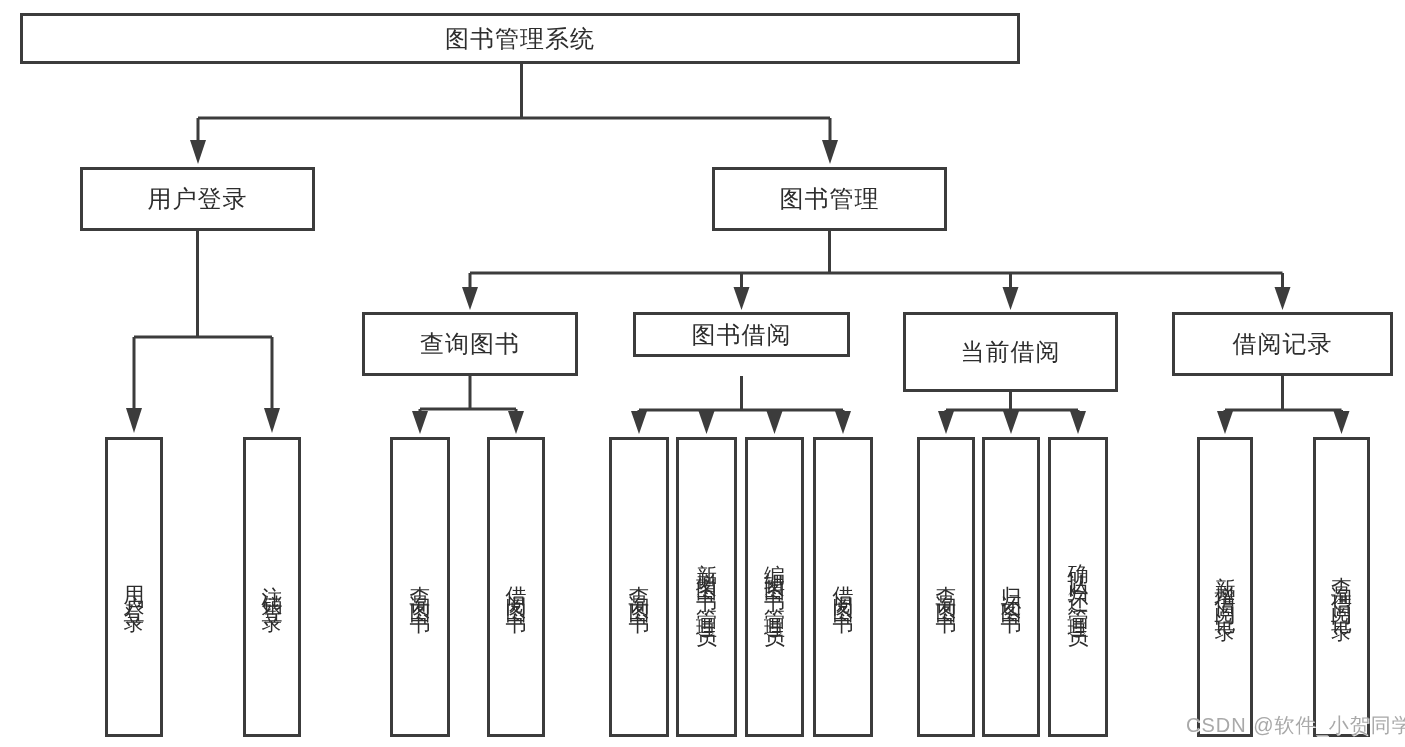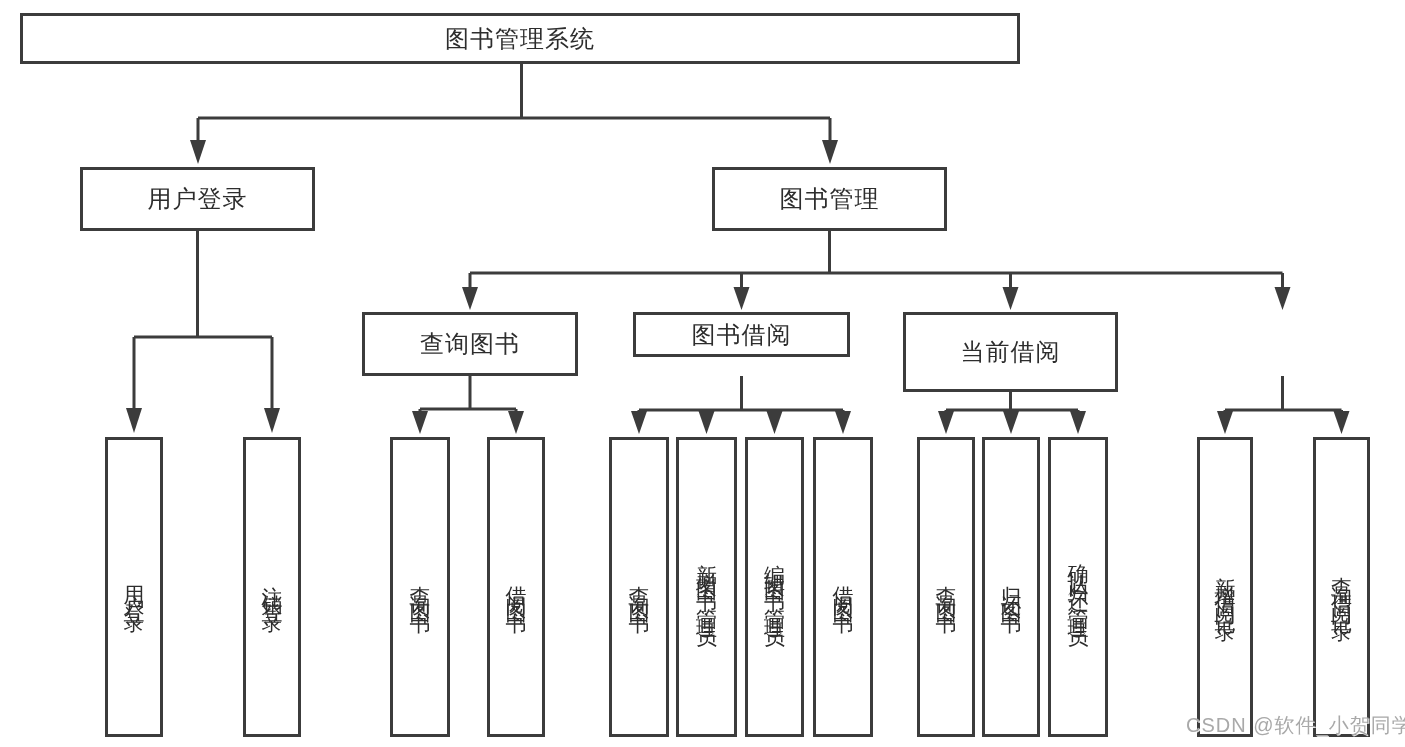--- a/index.html
+++ b/index.html
@@ -88,20 +88,23 @@
 
   <div class="node hnode" style="left:362px;top:312px;width:216px;height:64px">
     <span>查询图书</span>
   </div>
   <div class="node hnode" style="left:633px;top:312px;width:217px;height:45px">
     <span>图书借阅</span>
   </div>
   <div class="node hnode" style="left:903px;top:312px;width:215px;height:80px">
     <span>当前借阅</span>
   </div>
+  <div class="node hnode" style="left:1172px;top:312px;width:221px;height:64px">
+    <span>借阅记录</span>
+  </div>
 
   <div class="node vnode" style="left:105px;width:58px">
     <span class="vtext">用户登录</span>
   </div>
   <div class="node vnode" style="left:243px;width:58px">
     <span class="vtext">注销登录</span>
   </div>
 
   <div class="node vnode" style="left:390px;width:60px">
     <span class="vtext">查询图书</span>

